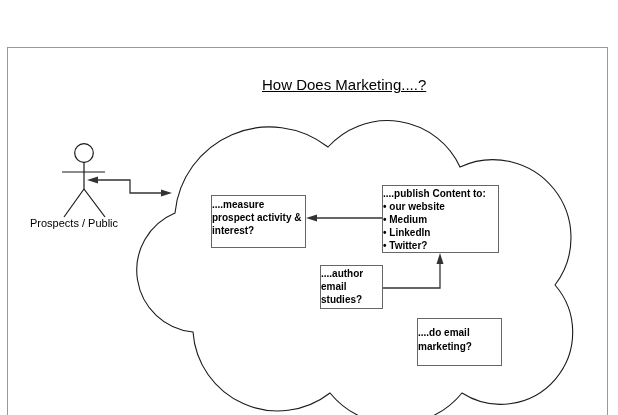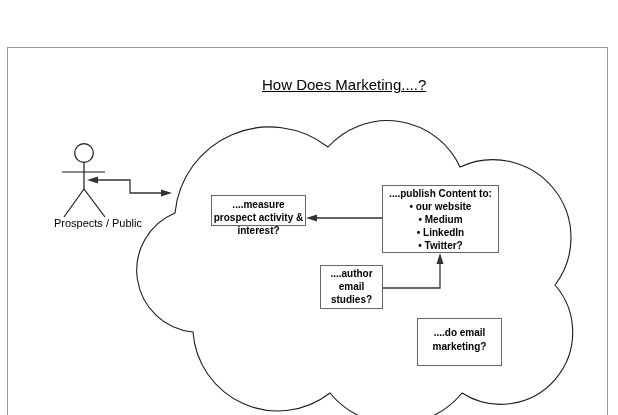--- a/index.html
+++ b/index.html
@@ -39,33 +39,32 @@
   }
   .box {
     position: absolute;
     box-sizing: border-box;
     background: #ffffff;
     border: 1.5px solid var(--box-border, #666);
     color: var(--text, #000);
     font-weight: bold;
     font-size: 10px;
     line-height: 13px;
-    text-align: center;
     white-space: pre-line;
   }
-  .box-measure  { left: 211px; top: 155px; width: 95px;  height: 31px; padding-top: 2px; }
+  .box-measure  { left: 211px; top: 155px; width: 95px;  height: 53px; padding-top: 2px; }
   .box-publish  { left: 382px; top: 145px; width: 117px; height: 68px; padding-top: 1px; }
   .box-author   { left: 320px; top: 225px; width: 63px;  height: 44px; padding-top: 1px; }
   .box-host     { left: 213px; top: 297px; width: 106px; height: 31px; line-height: 28px; }
   .box-email    { left: 417px; top: 278px; width: 85px;  height: 48px; padding-top: 7px; line-height: 14px; }
   .actor-label {
     position: absolute;
     left: 30px; top: 177px;
     width: 112px;
-    text-align: right;
+    text-align: left;
     font-size: 11px;
     color: var(--text, #000);
     white-space: nowrap;
   }
   .cloud-shape   { stroke: var(--line, #1a1a1a); stroke-width: 1.1; fill: #ffffff; }
   .actor-stroke  { stroke: var(--line, #1a1a1a); stroke-width: 1.2; fill: none; }
   .actor-head    { stroke: var(--line, #1a1a1a); stroke-width: 1.2; fill: #ffffff; }
   .edge          { stroke: #333333; stroke-width: 1.3; fill: none; }
   .edge-head     { fill: #333333; stroke: none; }
 </style>

